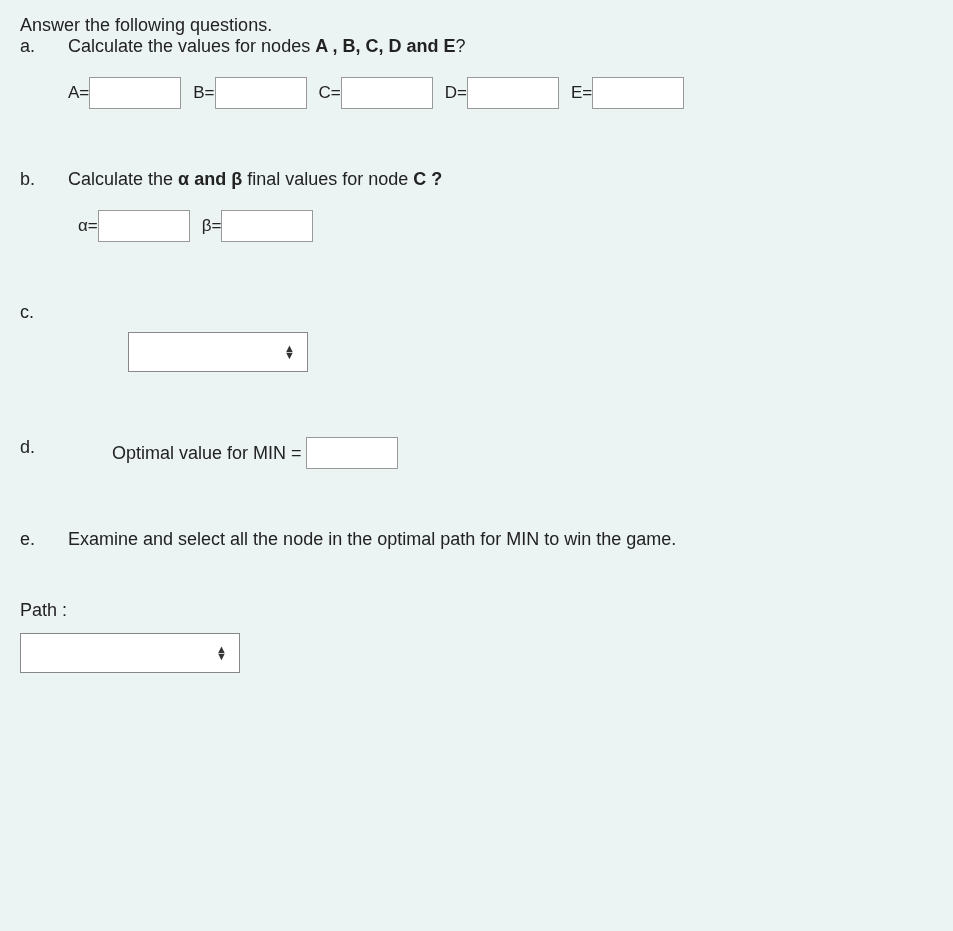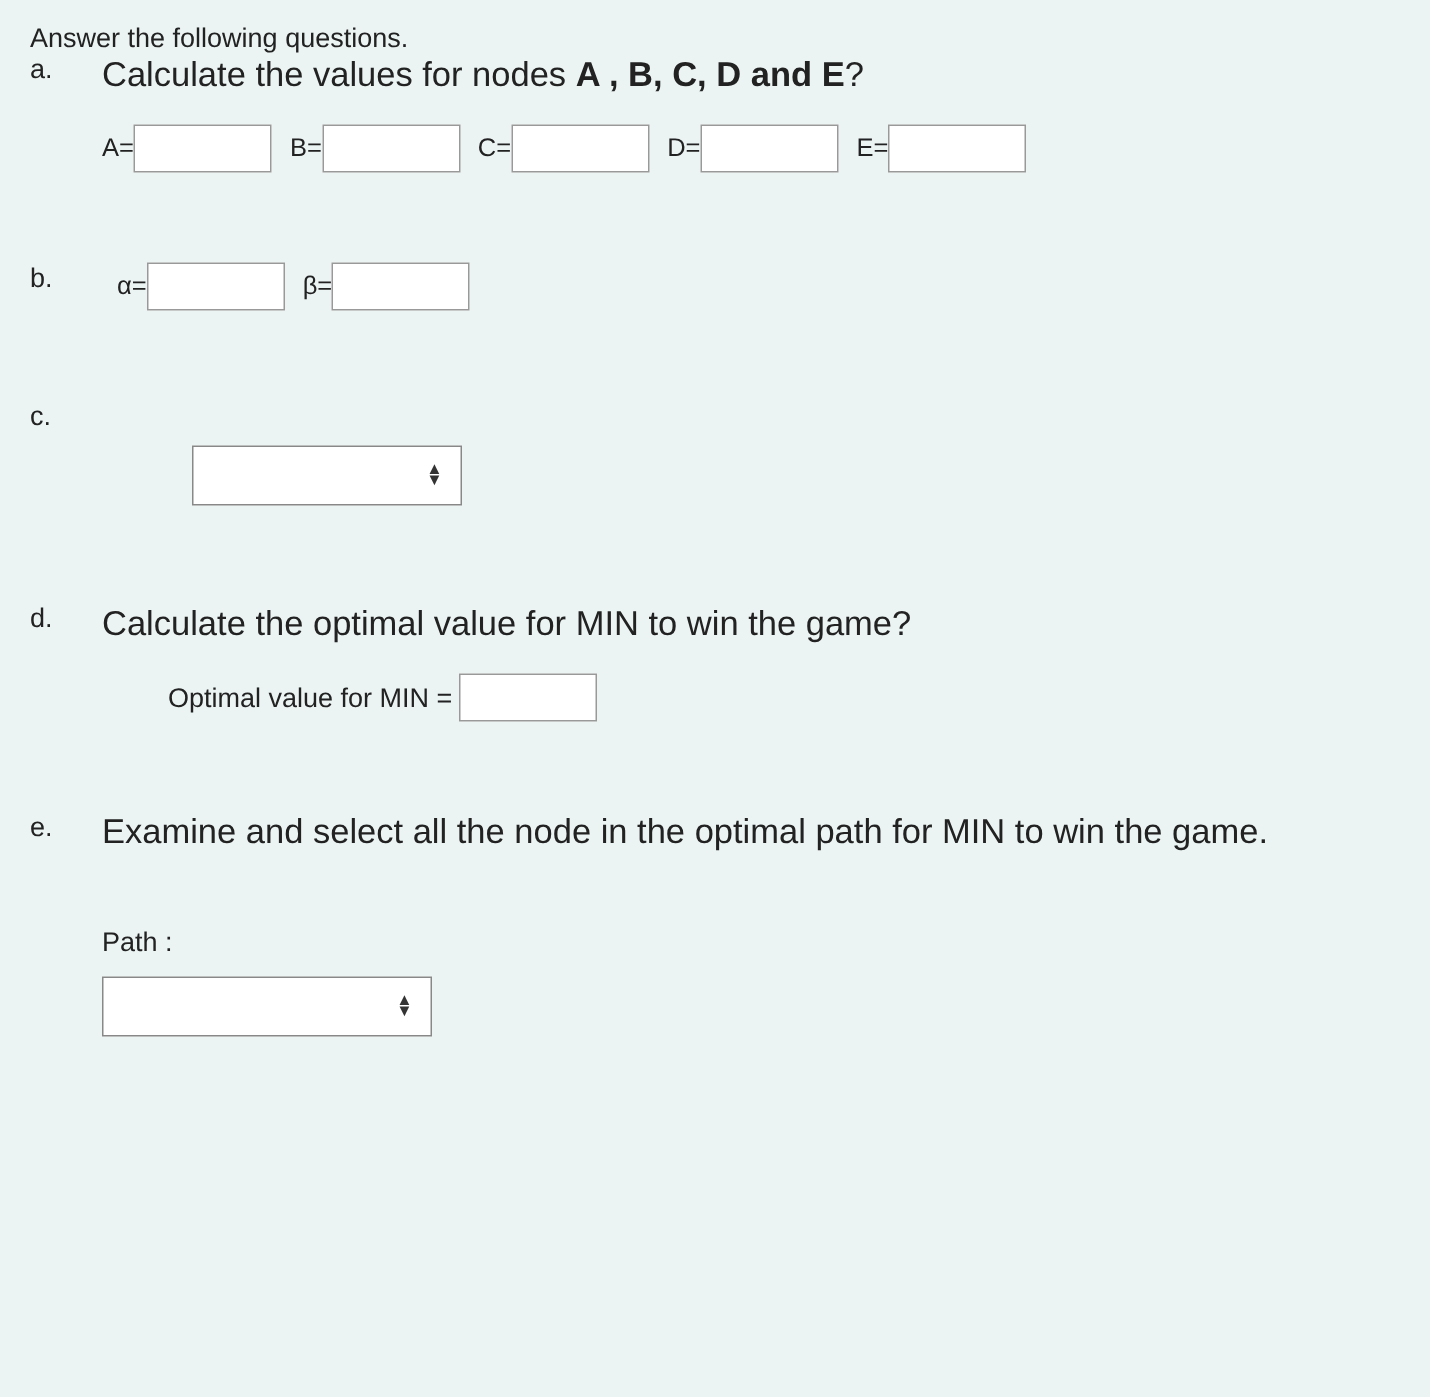--- a/index.html
+++ b/index.html
@@ -25,21 +25,21 @@
     }
     .q-letter {
       width: 30px;
       flex-shrink: 0;
       font-size: 18px;
     }
     .q-content {
       flex: 1;
     }
     .q-text {
-      font-size: 23px;
+      font-size: 18px;
       margin-bottom: 20px;
     }
     .input-row {
       display: flex;
       align-items: center;
       flex-wrap: wrap;
       gap: 4px;
     }
     .label {
       font-size: 17px;
@@ -74,21 +74,21 @@
       transform: translateY(-50%);
       font-size: 11px;
       color: #333;
       line-height: 7px;
       pointer-events: none;
     }
     .sub-label {
       font-size: 18px;
       margin-bottom: 10px;
     }
-    .indent { margin-left: 48px; }
+    .indent { }
     .strong { font-weight: 700; }
     .mrg-top { margin-top: 30px; }
   </style>
 </head>
 <body>
 
 <div class="title">Answer the following questions.</div>
 
 <div class="question">
   <div class="q-row">
@@ -120,20 +120,23 @@
         </div>
       </div>
     </div>
   </div>
 </div>
 
 <div class="question">
   <div class="q-row">
     <div class="q-letter">b.</div>
     <div class="q-content">
+      <div class="q-text">
+        <span>Calculate  the </span><span class="strong">α and β</span><span> final values for node </span><span class="strong">C ?</span>
+      </div>
       <div class="input-row" style="margin-left:10px;">
         <div class="group">
           <span class="label">α=</span>
           <input class="txt" type="text" style="">
         </div>
         <div class="group">
           <span class="label">β=</span>
           <input class="txt" type="text" style="">
         </div>
       </div>
@@ -151,21 +154,20 @@
         </div>
       </div>
     </div>
   </div>
 </div>
 
 <div class="question">
   <div class="q-row">
     <div class="q-letter">d.</div>
     <div class="q-content">
-      <div class="q-text">Calculate  the optimal value for MIN to win the game?</div>
       <div class="input-row">
         <span class="label" style="font-size:18px;margin-left:44px;">Optimal value for MIN = </span>
         <input class="txt" type="text" style="">
       </div>
     </div>
   </div>
 </div>
 
 <div class="question" style="margin-bottom:20px;">
   <div class="q-row">

